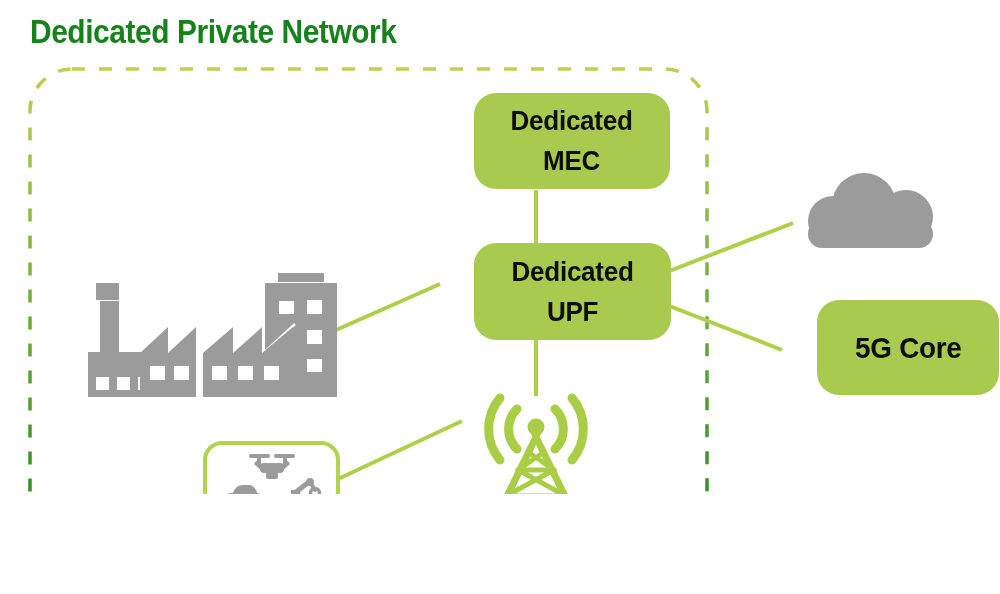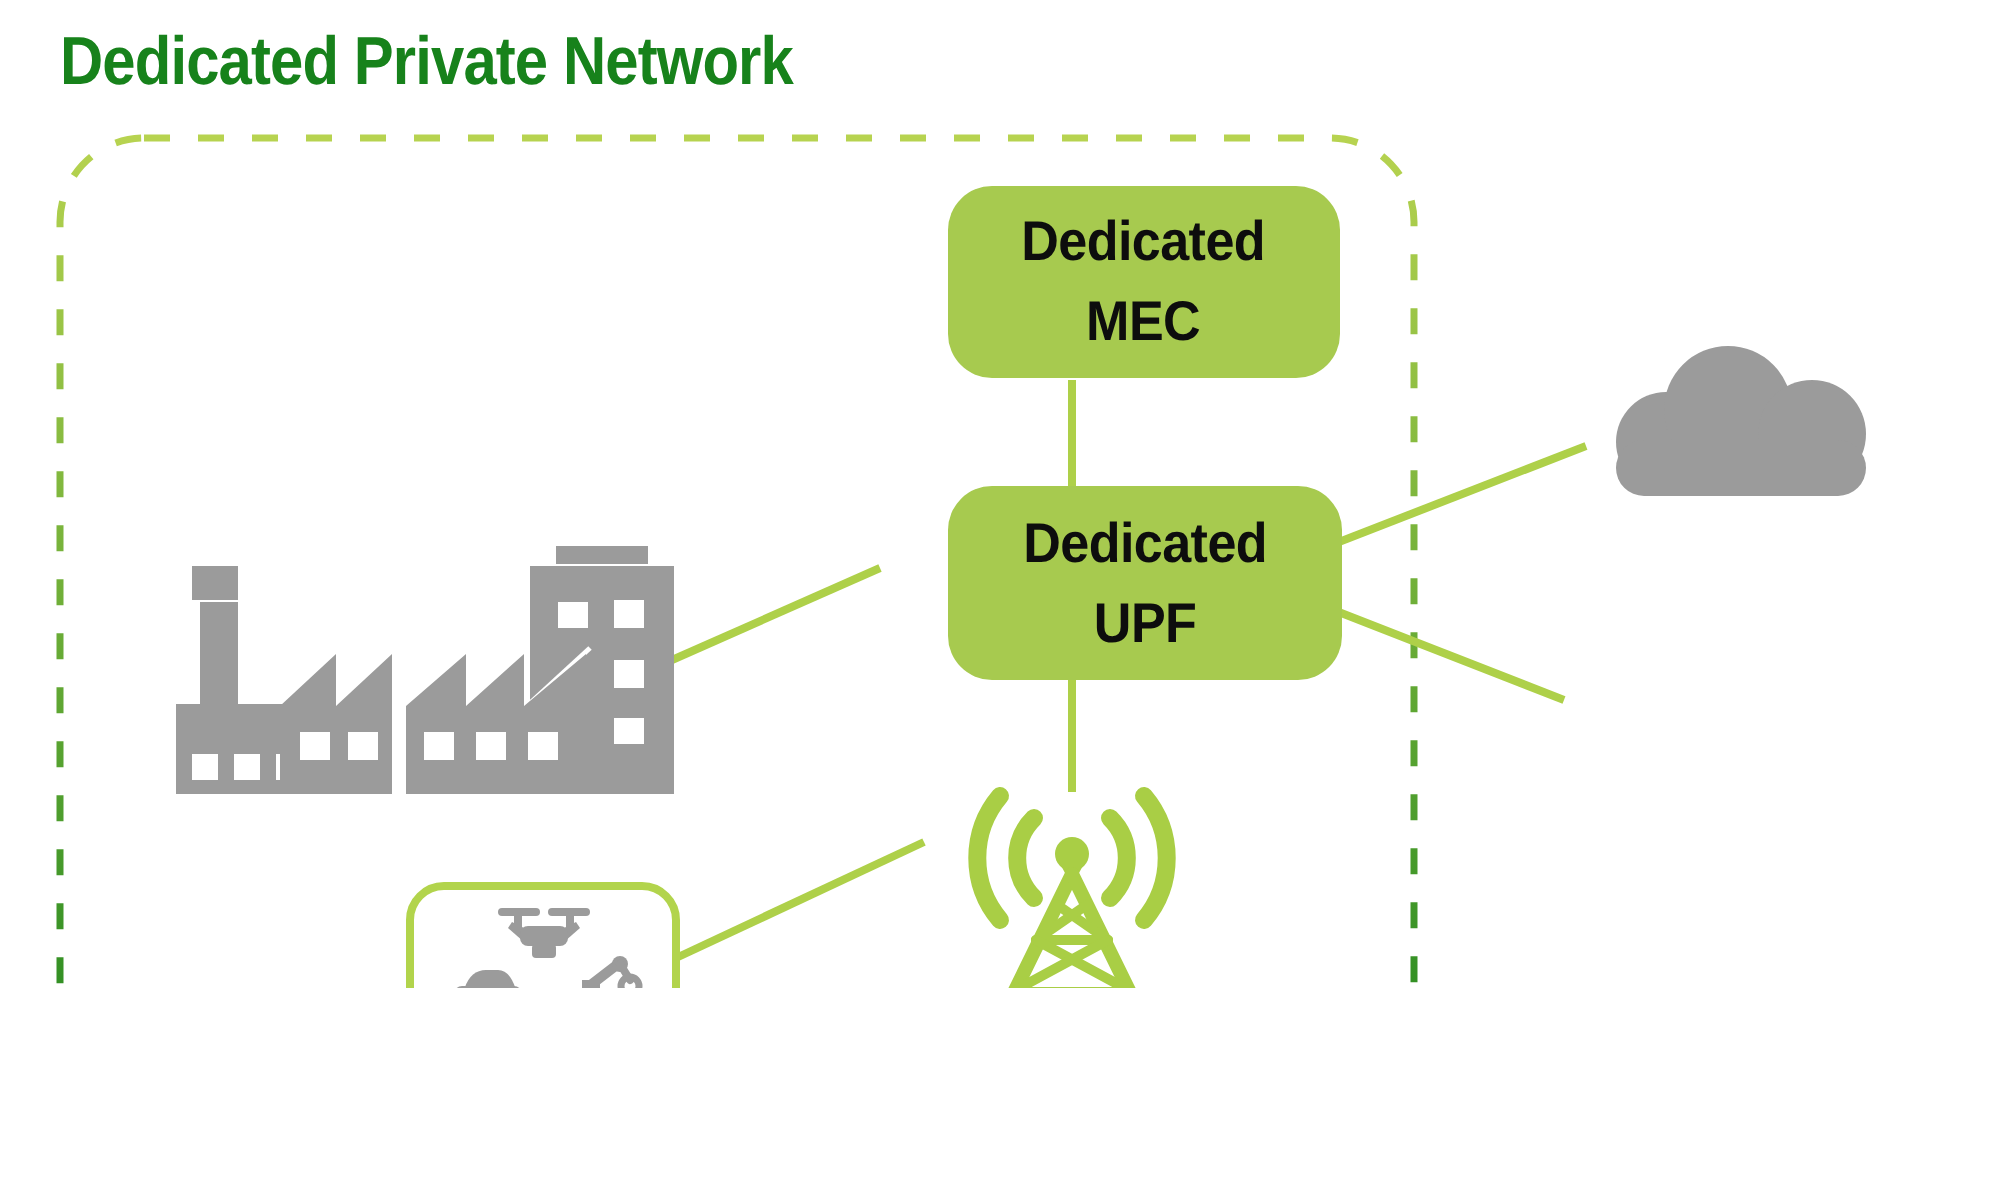--- a/index.html
+++ b/index.html
@@ -160,14 +160,17 @@
     </div>
   </div>
 
   <div class="node" id="node-upf">
     <div class="lbl">
       <span>Dedicated</span><br>
       <span>UPF</span>
     </div>
   </div>
 
+  <div class="node" id="node-core">
+    <div class="lbl">5G Core</div>
+  </div>
 
 </div>
 
 </body></html>

